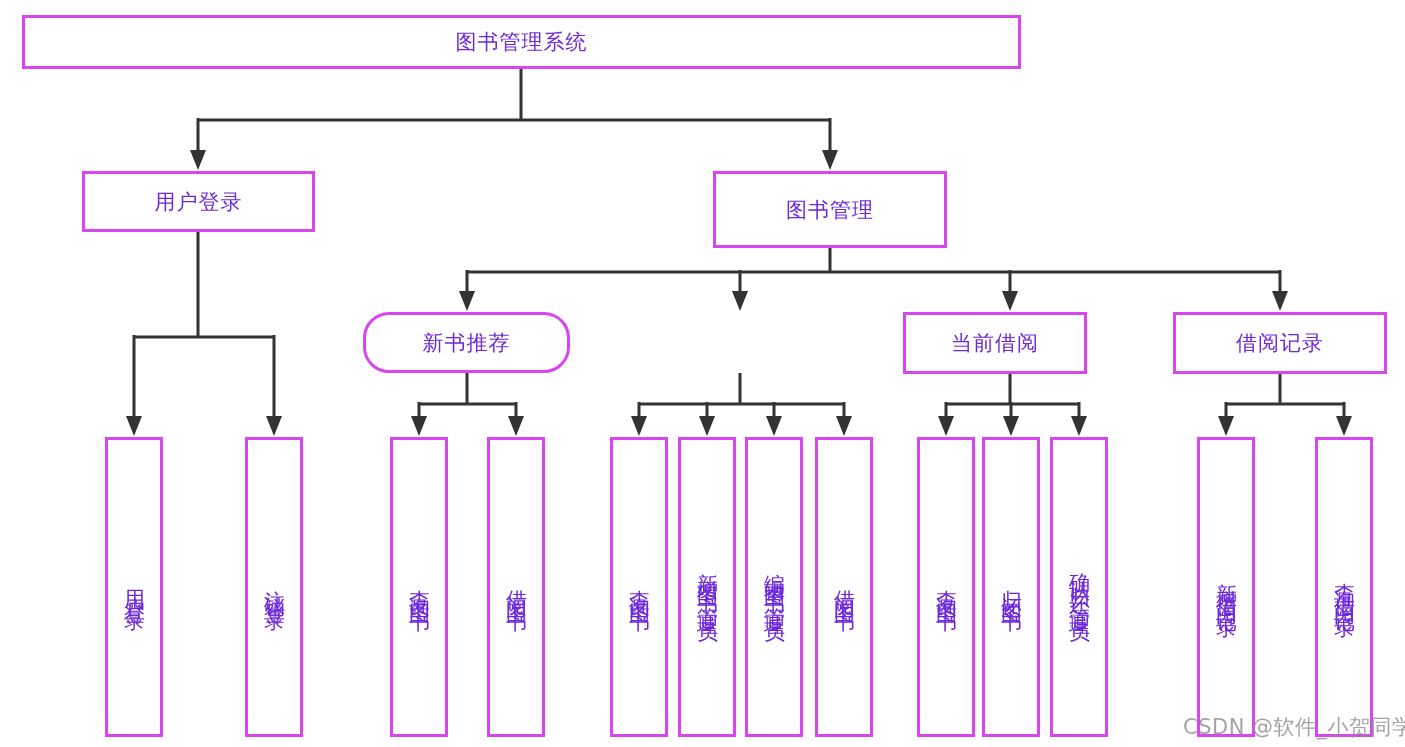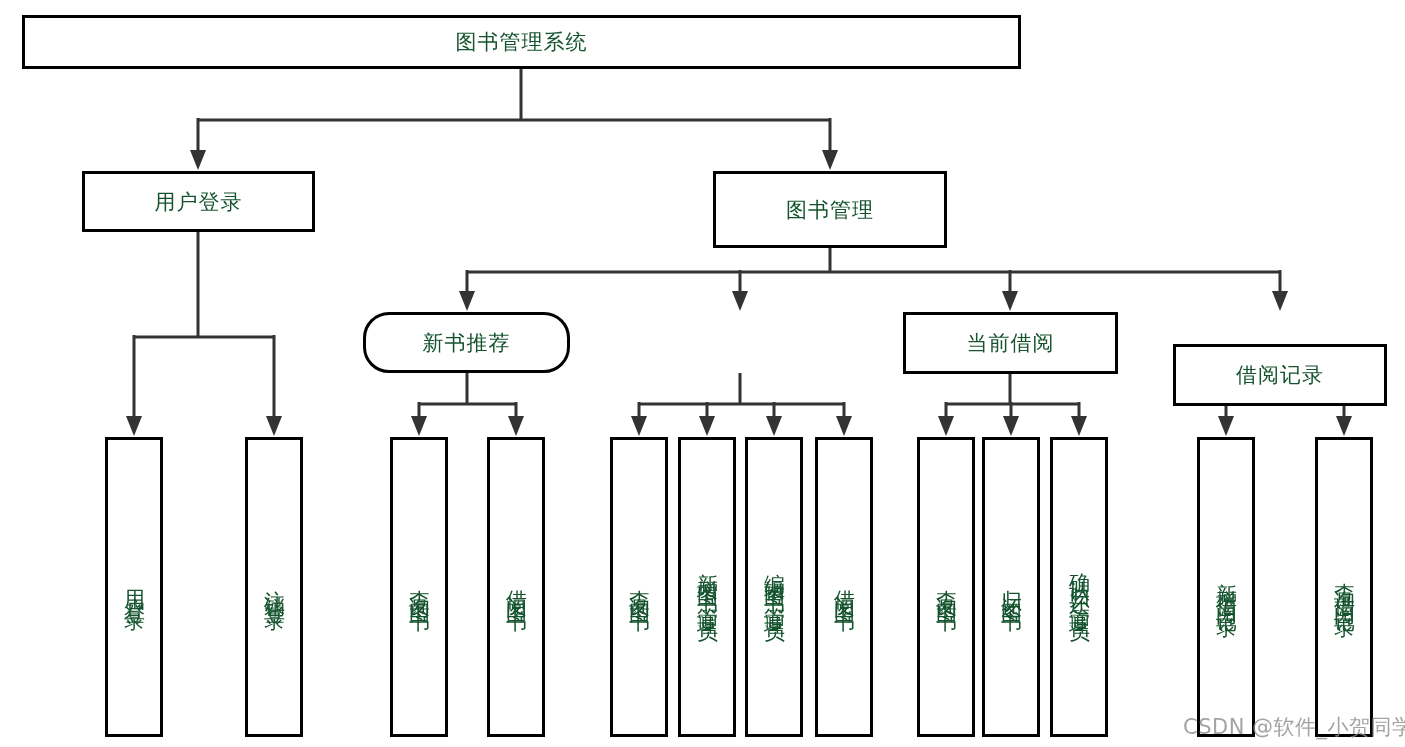--- a/index.html
+++ b/index.html
@@ -21,26 +21,26 @@
     stroke-width: 3;
     fill: none;
   }
   .connectors path.arrowhead {
     fill: #333333;
     stroke: none;
   }
   .node {
     position: absolute;
     box-sizing: border-box;
-    border: 3px solid #000000;
+    border: 3px solid #d946ef;
     background: #ffffff;
     display: flex;
     align-items: center;
     justify-content: center;
-    color: #14532d;
+    color: #6d28d9;
   }
   .h-node {
     font-size: 21px;
     letter-spacing: 1px;
     white-space: nowrap;
   }
   .v-node {
     top: 437px;
     width: 58px;
     height: 300px;
@@ -103,22 +103,22 @@
     <path class="arrowhead" d="M1226 436 L1218 416 L1234 416 Z"></path>
     <path class="arrowhead" d="M1344 436 L1336 416 L1352 416 Z"></path>
   </svg>
 
   <div class="node h-node" style="left:22px; top:15px; width:999px; height:54px;">图书管理系统</div>
 
   <div class="node h-node" style="left:82px; top:171px; width:233px; height:61px;">用户登录</div>
   <div class="node h-node" style="left:713px; top:171px; width:234px; height:77px;">图书管理</div>
 
   <div class="node h-node" style="left:363px; top:312px; width:207px; height:61px;border-radius:26px;">新书推荐</div>
-  <div class="node h-node" style="left:903px; top:312px; width:215px; height:62px;">当前借阅</div>
-  <div class="node h-node" style="left:1173px; top:312px; width:214px; height:62px;margin-top:32px;">借阅记录</div>
+  <div class="node h-node" style="left:903px; top:312px; width:184px; height:62px;">当前借阅</div>
+  <div class="node h-node" style="left:1173px; top:312px; width:214px; height:62px;">借阅记录</div>
 
   <div class="node v-node" style="left:105px;">
     <span>用户登录</span>
   </div>
   <div class="node v-node" style="left:245px;">
     <span>注销登录</span>
   </div>
 
   <div class="node v-node" style="left:390px;">
     <span>查询图书</span>

